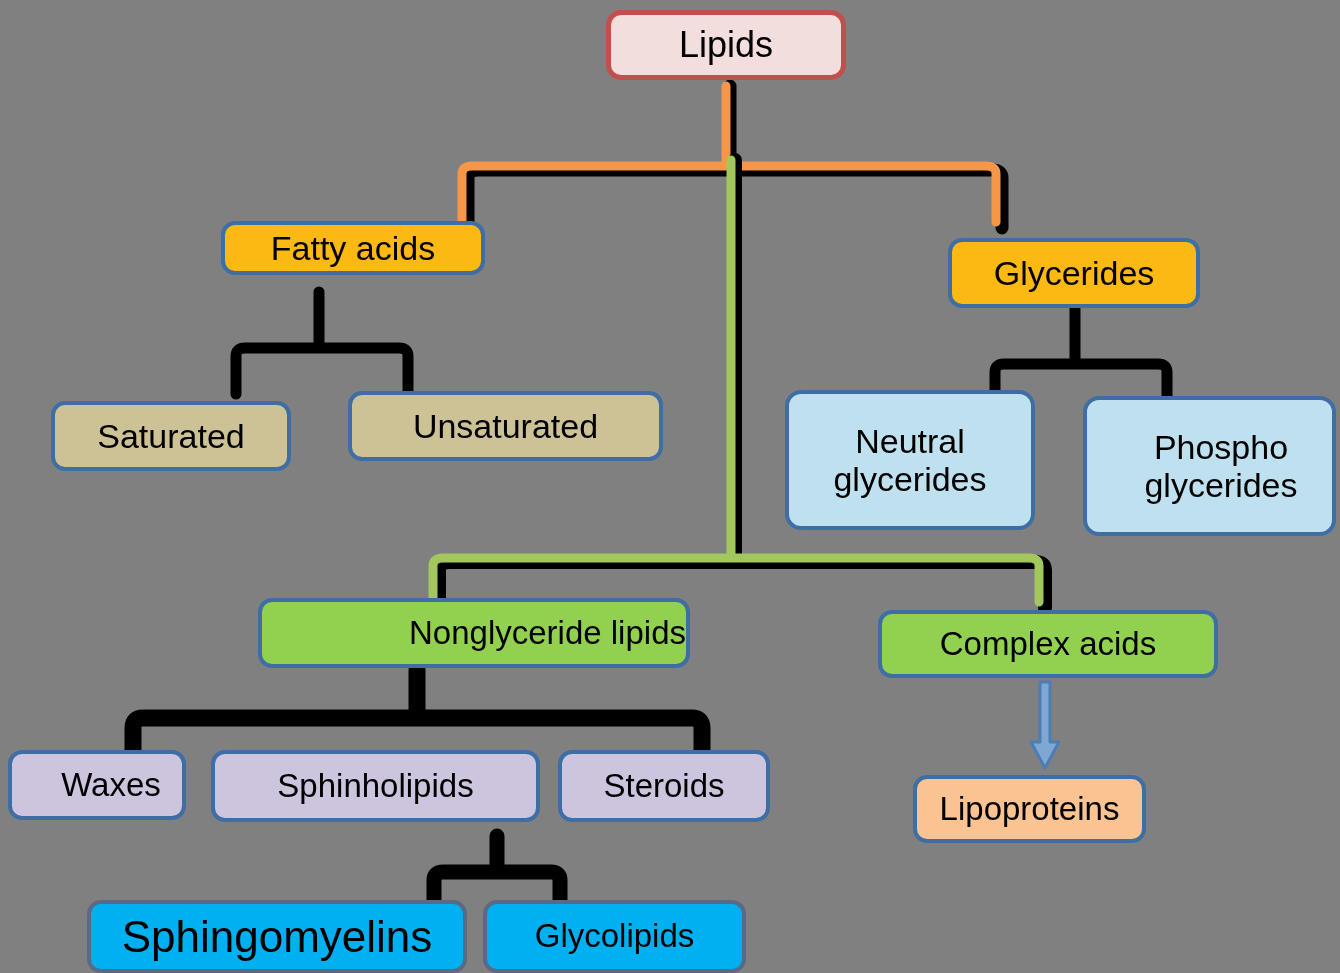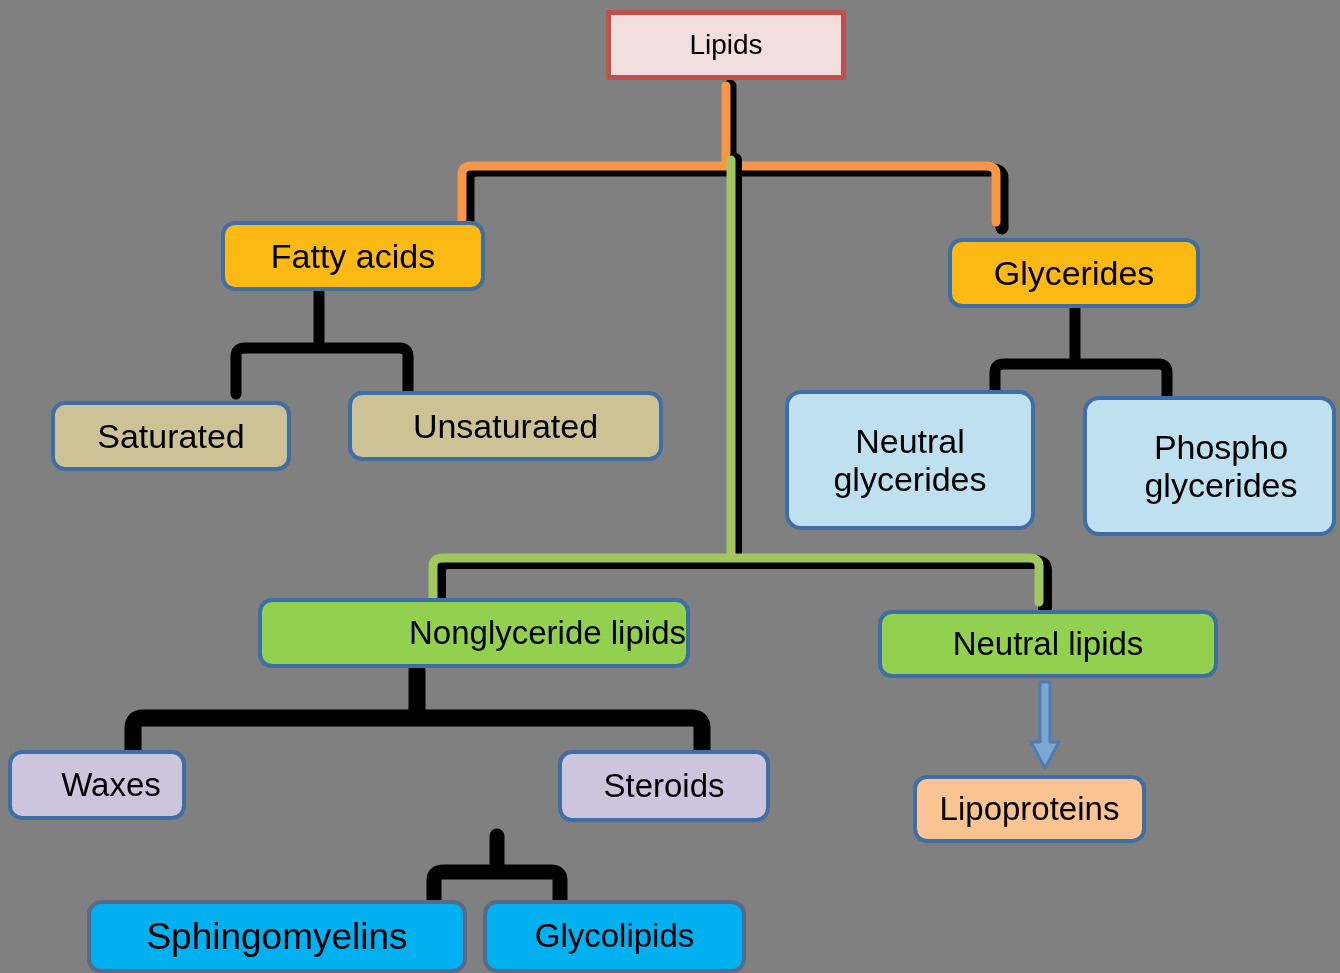--- a/index.html
+++ b/index.html
@@ -73,25 +73,25 @@
     <g>
       <path d="M 497 836 L 497 872 M 434 906 L 434 880 Q 434 872 443 872 L 551 872 Q 560 872 560 880 L 560 906" fill="none" stroke="#000000" stroke-width="15" stroke-linecap="round" stroke-linejoin="round"></path>
     </g>
 
     <g>
       <path d="M 1040 682 L 1050 682 L 1050 742 L 1059 742 L 1045 768 L 1031 742 L 1040 742 Z" fill="#7fa7d4" stroke="#4c7db5" stroke-width="3" stroke-linejoin="round"></path>
     </g>
 
   </svg>
 
-  <div class="node b-red" style="left:606px; top:10px; width:240px; height:70px; background:#f2dedc; border-width:5px; border-radius:2px; font-size:28px;">
+  <div class="node b-red" style="left:606px; top:10px; width:240px; height:70px; background:#f2dedc; border-width:5px; border-radius:15px; font-size:36px;">
     <span>Lipids</span>
   </div>
 
-  <div class="node b-blue" style="left:221px; top:221px; width:264px; height:70px; background:#fcb813; border-width:4px; border-radius:14px; font-size:34px;">
+  <div class="node b-blue" style="left:221px; top:221px; width:264px; height:54px; background:#fcb813; border-width:4px; border-radius:14px; font-size:34px;">
     <span>Fatty acids</span>
   </div>
 
   <div class="node b-blue" style="left:948px; top:238px; width:252px; height:70px; background:#fcb813; border-width:4px; border-radius:14px; font-size:34px;">
     <span>Glycerides</span>
   </div>
 
   <div class="node b-blue" style="left:51px; top:389px; width:240px; height:70px; background:#cdc296; border-width:4px; border-radius:14px; font-size:34px;margin-top:12px;">
     <span>Saturated</span>
   </div>
@@ -108,37 +108,40 @@
   <div class="node b-blue" style="left:1083px; top:396px; width:253px; height:140px; background:#bfe1ef; border-width:4px; border-radius:16px; font-size:34px;padding-left:23px;">
     <span>Phospho
 glycerides</span>
   </div>
 
   <div class="node b-blue" style="left:258px; top:598px; width:432px; height:70px; background:#92d050; border-width:4px; border-radius:14px; font-size:33px;justify-content:flex-end;">
     <span>Nonglyceride lipids</span>
   </div>
 
   <div class="node b-blue" style="left:878px; top:610px; width:340px; height:68px; background:#92d050; border-width:4px; border-radius:14px; font-size:33px;">
-    <span>Neutral lipids</span>
+    <span>Complex acids</span>
   </div>
 
   <div class="node b-blue" style="left:8px; top:750px; width:178px; height:70px; background:#cdc4de; border-width:4px; border-radius:14px; font-size:33px;padding-left:28px;">
     <span>Waxes</span>
   </div>
 
+  <div class="node b-blue" style="left:211px; top:750px; width:329px; height:72px; background:#cdc4de; border-width:4px; border-radius:14px; font-size:33px;">
+    <span>Sphinholipids</span>
+  </div>
 
   <div class="node b-blue" style="left:558px; top:750px; width:212px; height:72px; background:#cdc4de; border-width:4px; border-radius:14px; font-size:33px;">
     <span>Steroids</span>
   </div>
 
   <div class="node b-blue" style="left:913px; top:775px; width:233px; height:68px; background:#fac392; border-width:4px; border-radius:14px; font-size:33px;">
     <span>Lipoproteins</span>
   </div>
 
-  <div class="node b-slate" style="left:87px; top:900px; width:380px; height:73px; background:#00b0f0; border-width:4px; border-radius:14px; font-size:37px;">
+  <div class="node b-slate" style="left:87px; top:900px; width:380px; height:73px; background:#00b0f0; border-width:4px; border-radius:14px; font-size:44px;">
     <span>Sphingomyelins</span>
   </div>
 
   <div class="node b-slate" style="left:483px; top:900px; width:263px; height:73px; background:#00b0f0; border-width:4px; border-radius:14px; font-size:33px;">
     <span>Glycolipids</span>
   </div>
 
 </div>
 
 </body></html>

